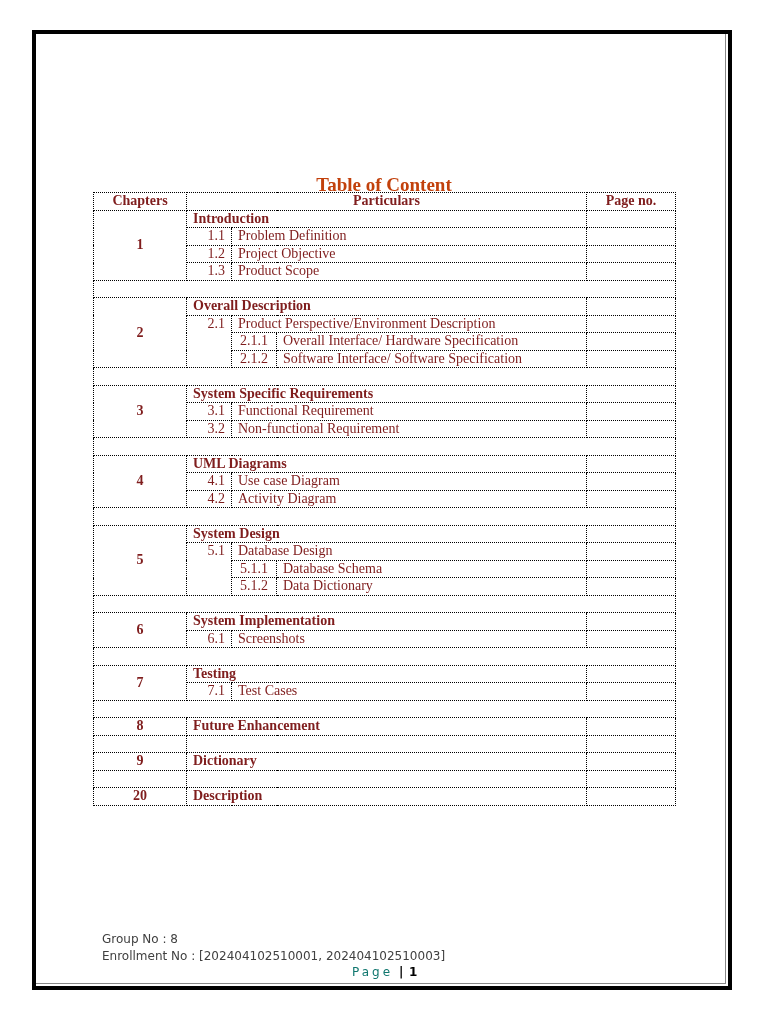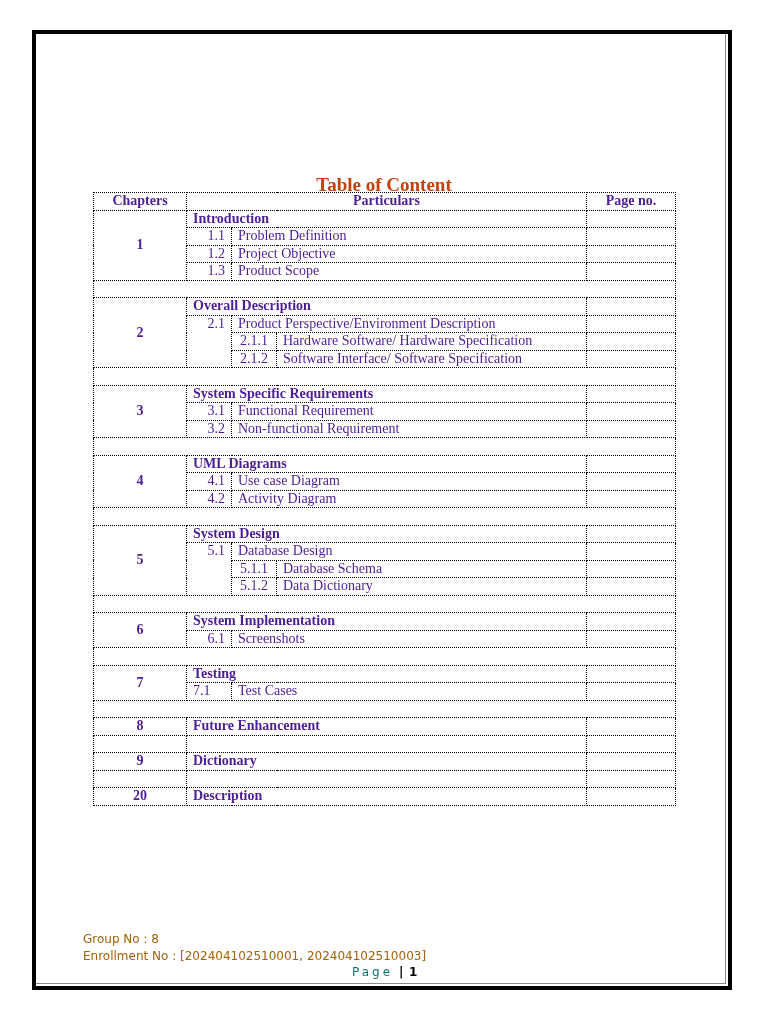--- a/index.html
+++ b/index.html
@@ -13,34 +13,34 @@
   }
   .page-border::before {
     content: ""; position: absolute; left: 0; right: 2px; bottom: 2px; height: 1px; background: #888;
   }
   .title {
     position: absolute; left: 0; width: 768px; top: 158px; text-align: center;
     font-family: "Liberation Serif", serif; font-weight: bold; font-size: 19px; color: #c2410c; margin-top: 16px;
   }
   table.toc {
     position: absolute; left: 93px; top: 192px; width: 583px;
-    border-collapse: collapse; font-family: "Liberation Serif", serif; font-size: 14px; color: #4c1d95;
+    border-collapse: collapse; font-family: "Liberation Serif", serif; font-size: 14px; color: #7f1d1d;
   }
   table.toc td, table.toc th {
     border: 1px dotted #000; padding: 0 6px; height: 16.5px; line-height: 16px; vertical-align: middle;
   }
   table.toc th { font-weight: bold; text-align: center; }
   .col-ch { width: 80px; text-align: center; font-weight: bold; }
   .col-pg { width: 76px; }
   .bold { font-weight: bold; }
   .num { width: 32px; text-align: right; }
   .subnum { width: 32px; text-align: center; margin-top: 44px; }
   .spacer td { height: 14px; }
   .footer {
-    position: absolute; left: 83px; font-family: "DejaVu Sans", sans-serif; font-size: 12px; color: #a16207;
+    position: absolute; left: 102px; font-family: "DejaVu Sans", sans-serif; font-size: 12px; color: #404040;
   }
   .page-num {
     position: absolute; left: 352px; top: 965px; font-family: "DejaVu Sans", sans-serif; font-size: 12px;
   }
   .page-word { color: #0f766e; letter-spacing: 3px; }
   .page-sep { color: #000; font-weight: bold; margin-left: 2px; }
 </style>
 </head>
 <body>
 
@@ -85,21 +85,21 @@
     <td colspan="3" class="bold">Overall Description</td>
     <td></td>
   </tr>
   <tr>
     <td class="num" rowspan="3" style="vertical-align:top;border-bottom:1px dotted #000;">2.1</td>
     <td colspan="2">Product Perspective/Environment Description</td>
     <td></td>
   </tr>
   <tr>
     <td class="subnum">2.1.1</td>
-    <td>Hardware Software/ Hardware Specification</td>
+    <td>Overall Interface/ Hardware Specification</td>
     <td></td>
   </tr>
   <tr>
     <td class="subnum">2.1.2</td>
     <td>Software Interface/ Software Specification</td>
     <td></td>
   </tr>
   <tr class="spacer">
         <td colspan="5"></td>
       </tr>
@@ -179,21 +179,21 @@
   <tr class="spacer">
         <td colspan="5"></td>
       </tr>
 
   <tr>
     <td class="col-ch" rowspan="2">7</td>
     <td colspan="3" class="bold">Testing</td>
     <td></td>
   </tr>
   <tr>
-    <td class="num" style="text-align:left;">7.1</td>
+    <td class="num" style="text-align:right;">7.1</td>
     <td colspan="2">Test Cases</td>
     <td></td>
   </tr>
   <tr class="spacer">
         <td colspan="5"></td>
       </tr>
 
   <tr>
     <td class="col-ch">8</td>
     <td colspan="3" class="bold">Future Enhancement</td>

